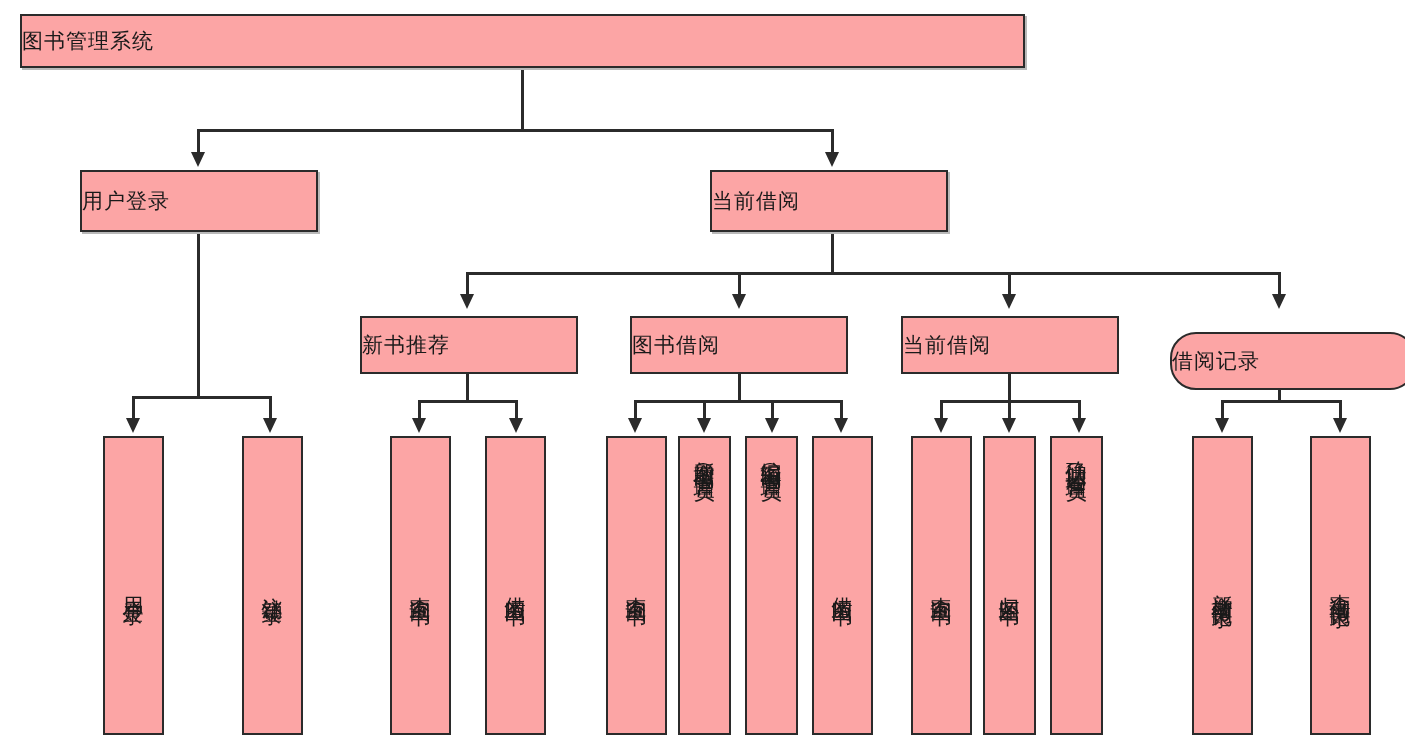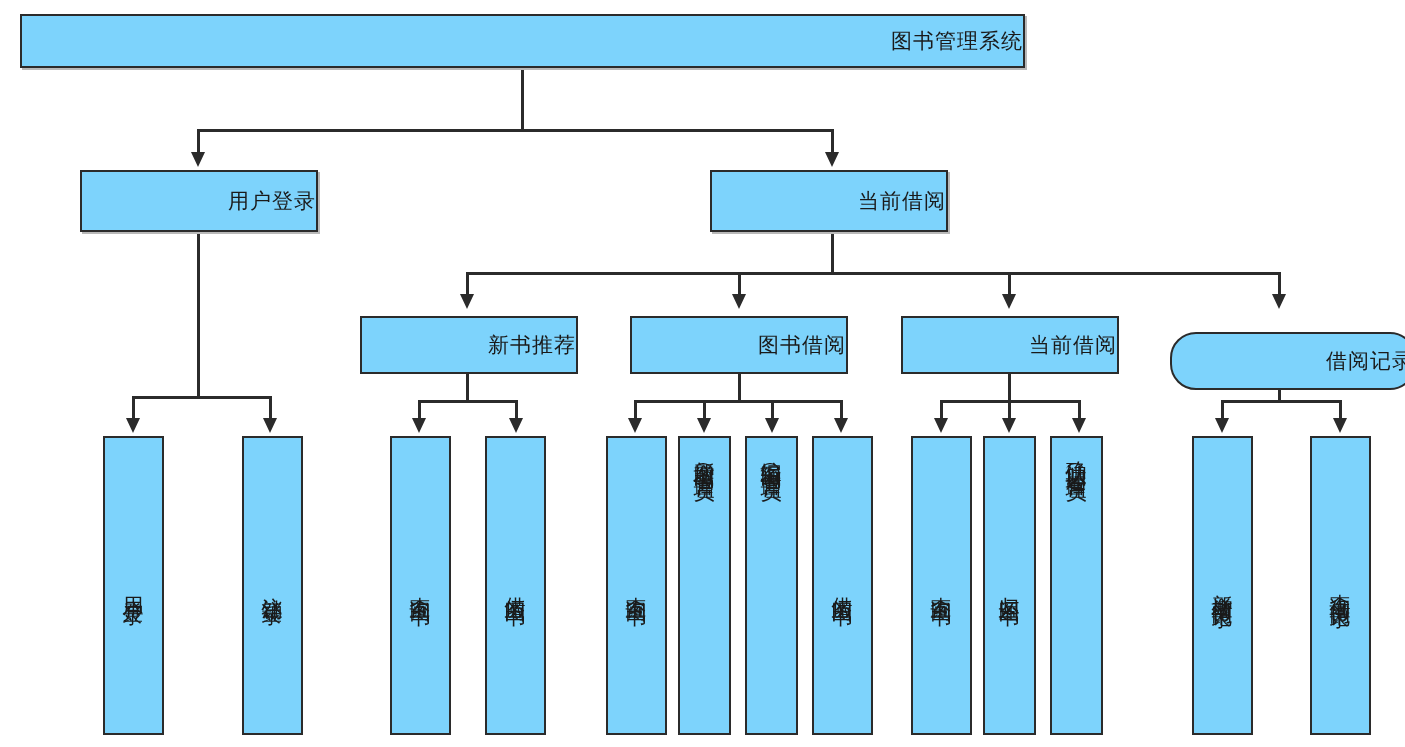--- a/index.html
+++ b/index.html
@@ -15,24 +15,24 @@
     width: 1405px;
     height: 747px;
     background: #ffffff;
     overflow: hidden;
   }
   
   .node {
     position: absolute;
     box-sizing: border-box;
     border: 2.5px solid #2b2b2b;
-    background: #7dd3fc;
+    background: #fca5a5;
     display: flex;
     align-items: center;
-    justify-content: flex-end;
+    justify-content: flex-start;
     color: #1a1a1a;
     z-index: 3;
   }
   .node.shadowed {
     box-shadow: 2px 2px 0 0 #b9b9b9;
   }
   .node-label {
     font-size: 21px;
     line-height: 1.25;
     letter-spacing: 1px;

